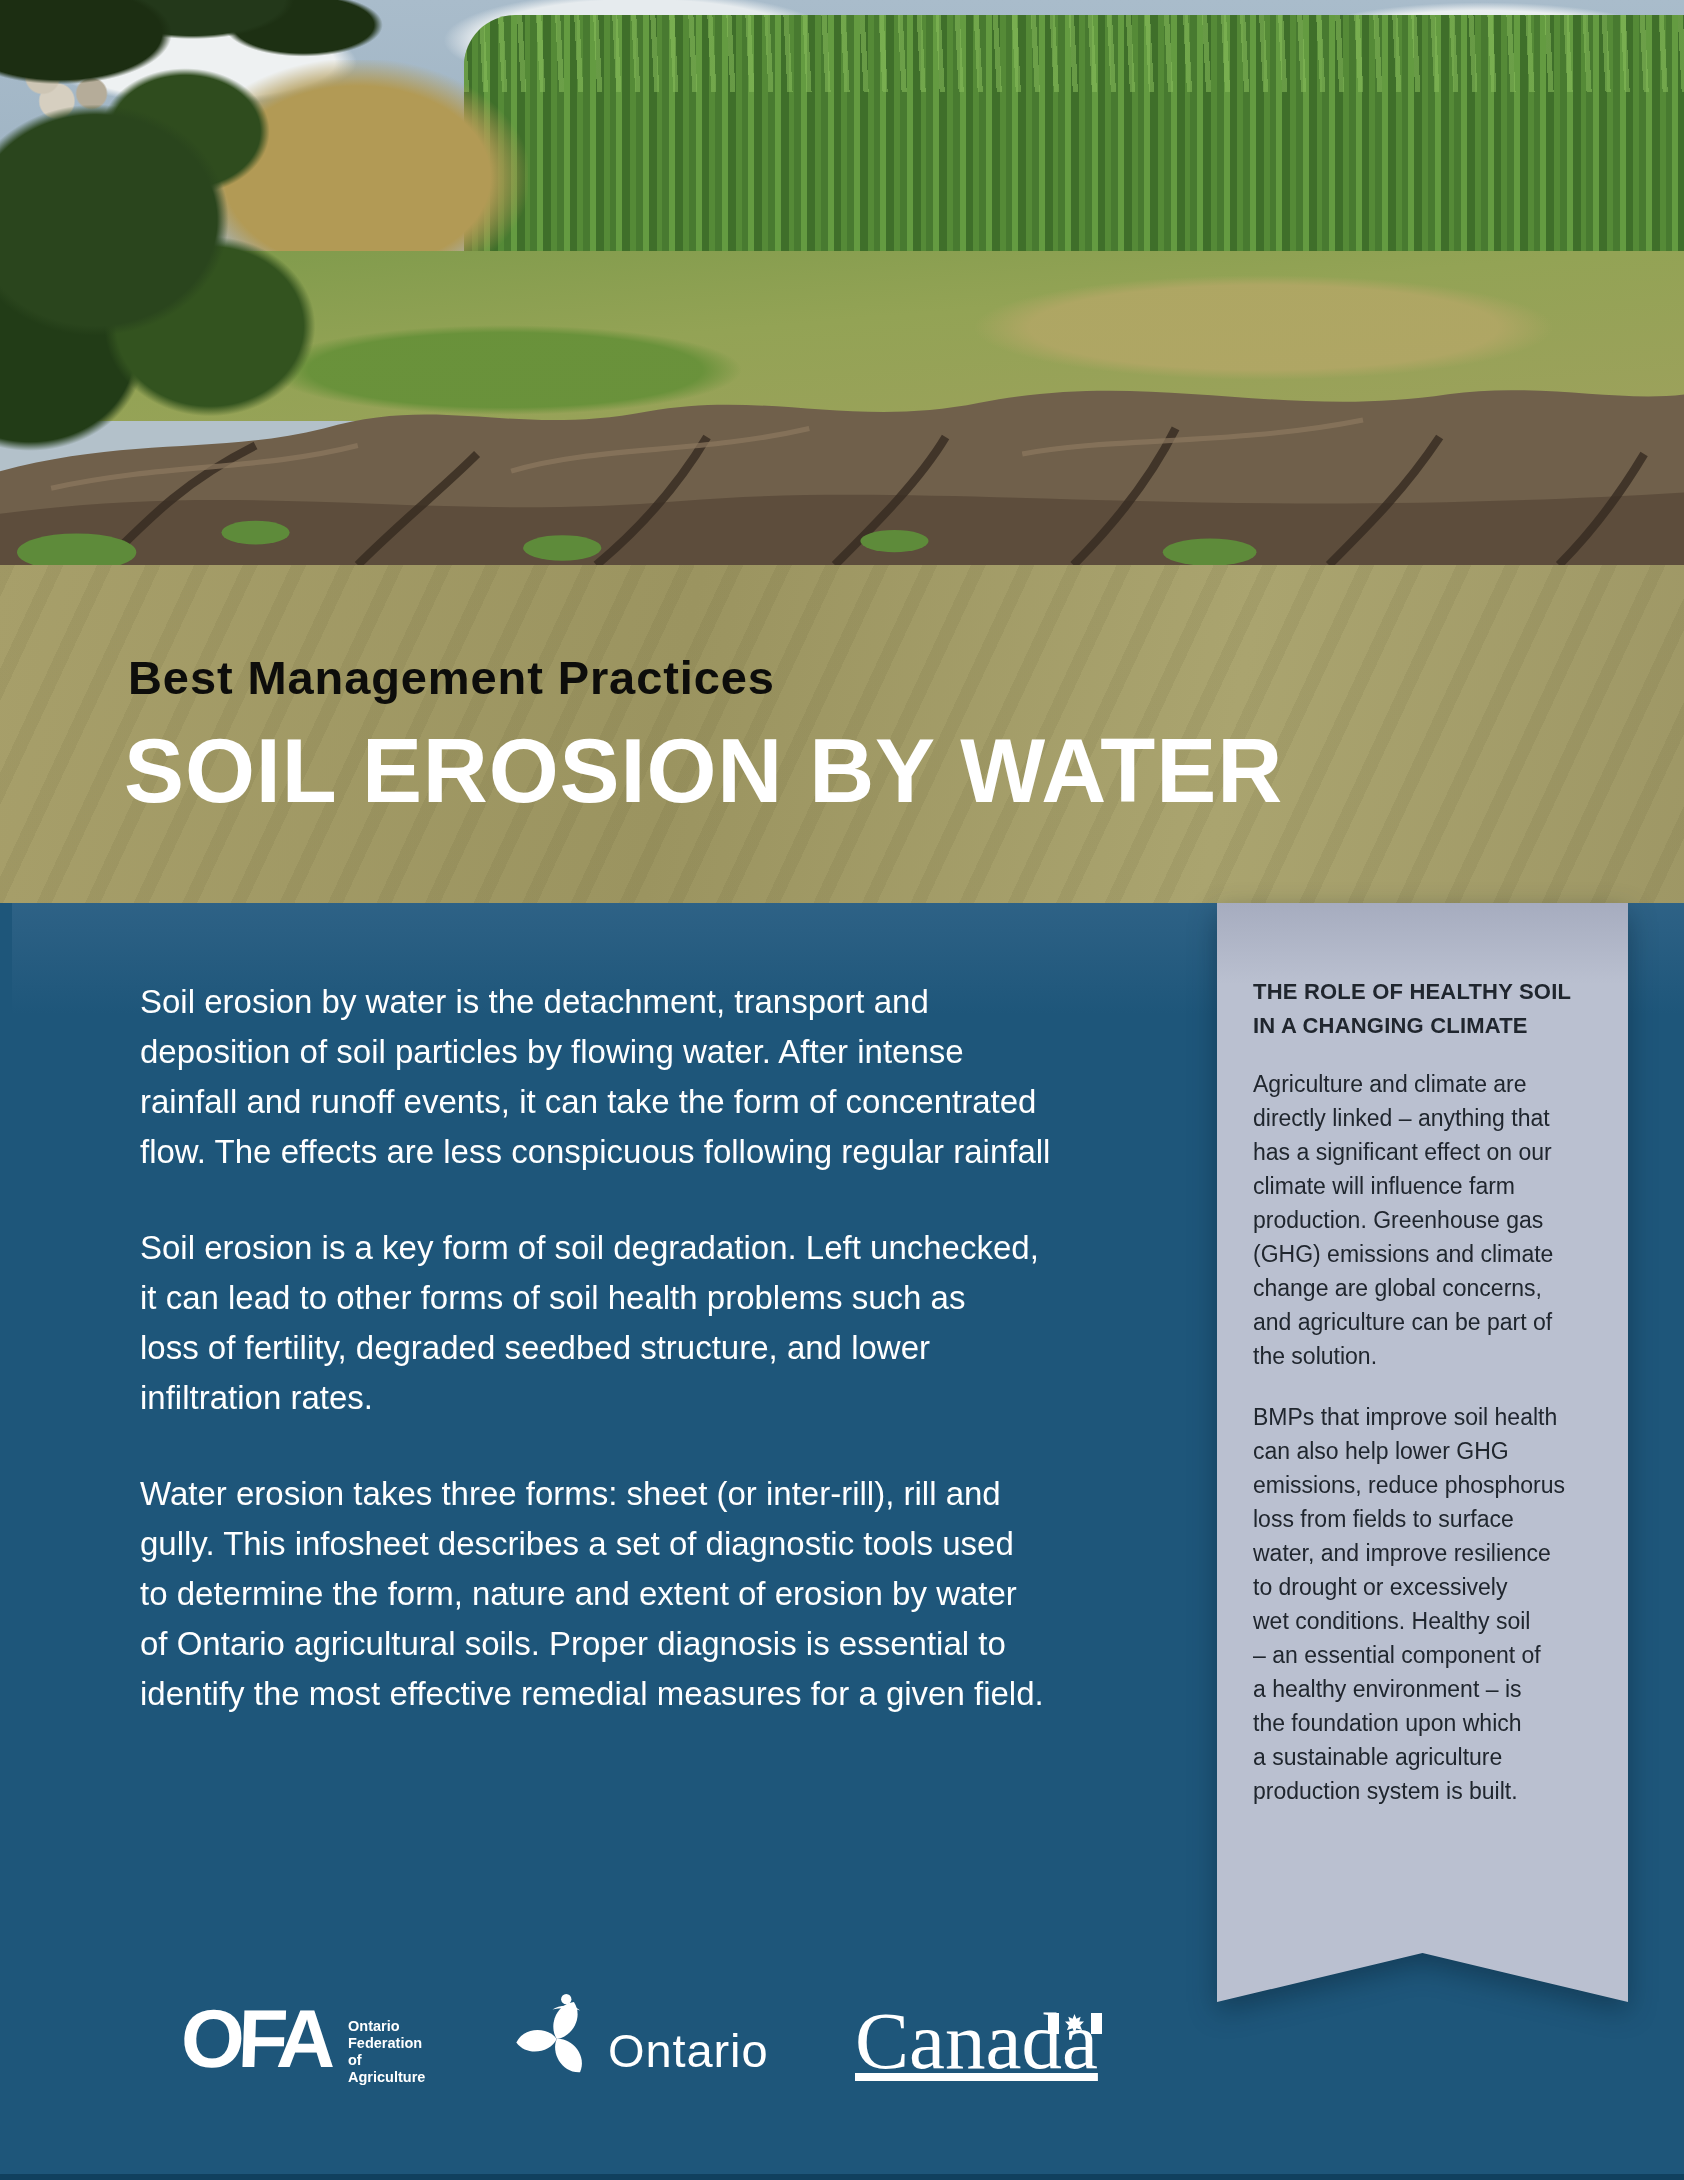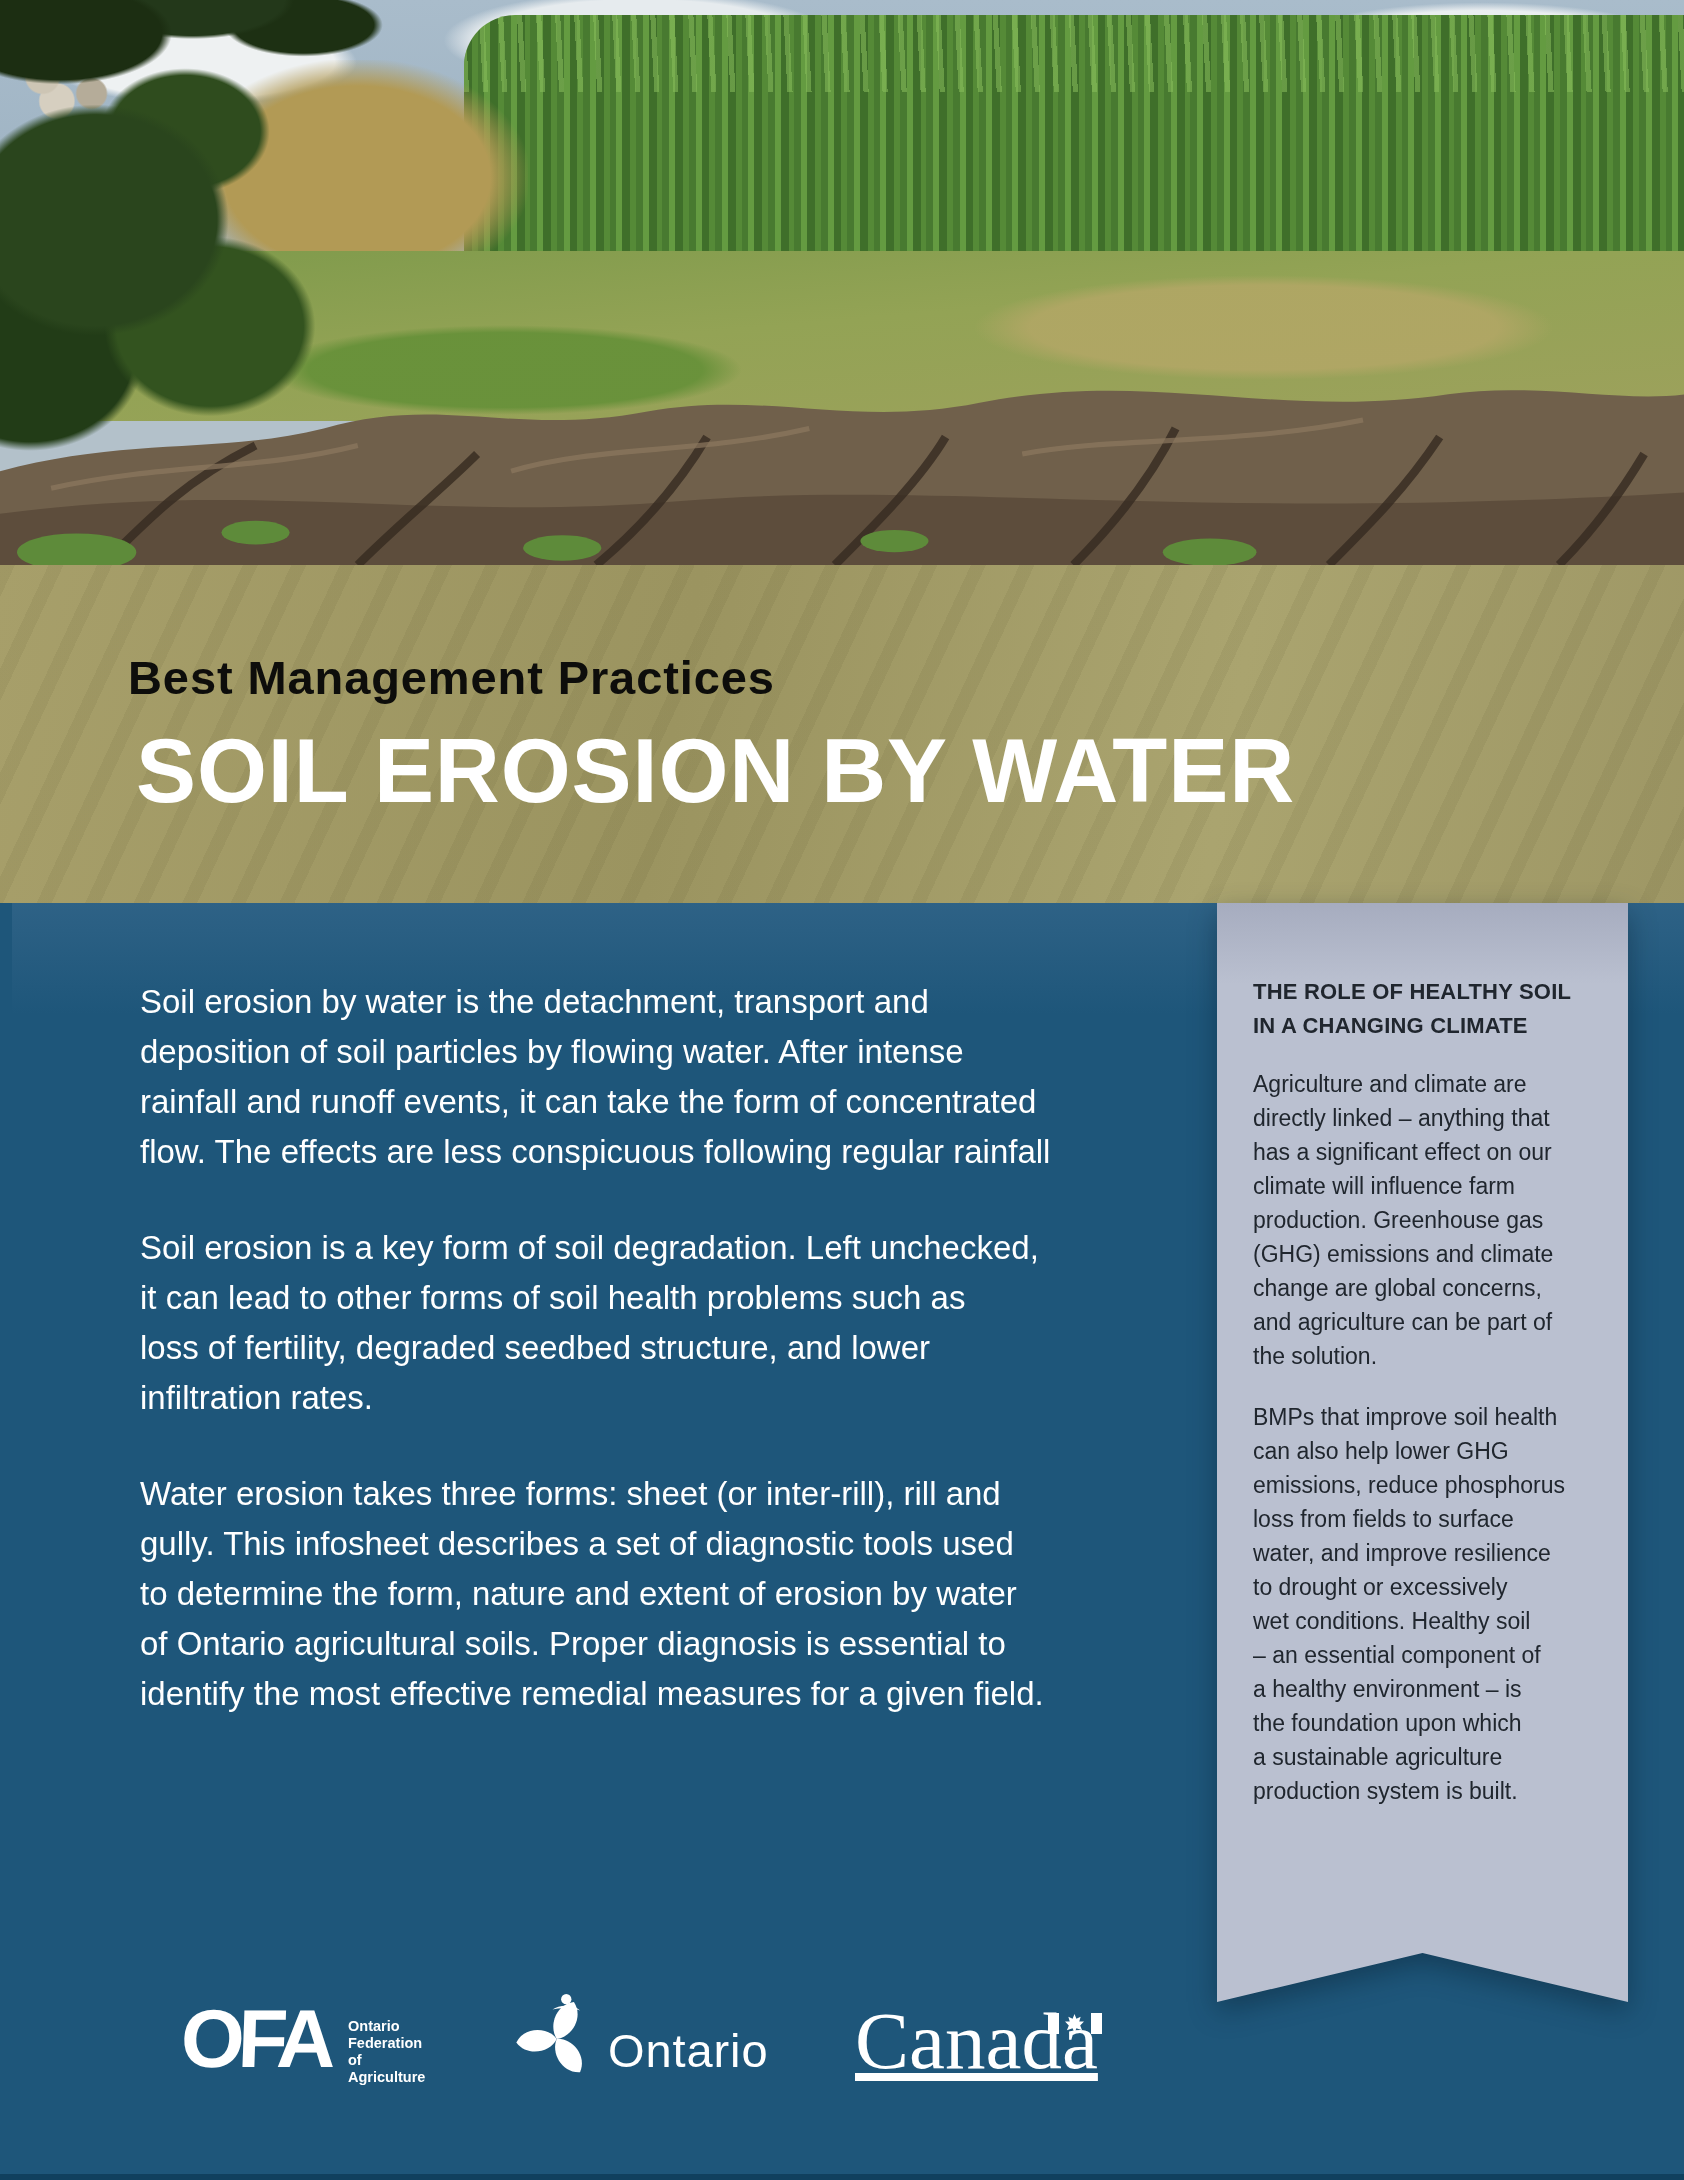--- a/index.html
+++ b/index.html
@@ -53,21 +53,21 @@
   .soil-svg{position:absolute;left:0;bottom:0;width:100%;height:256px;display:block;}
 
   
   .band{position:absolute;left:0;top:565px;width:100%;height:338px;
     background:linear-gradient(100deg,#a79f6a,#9b9460 40%,#aaa46f 72%,#9e9765);}
   .band:after{content:"";position:absolute;inset:0;
     background:repeating-linear-gradient(115deg, rgba(62,57,22,.07) 0 13.6px, rgba(0,0,0,0) 13.6px 44px);}
   .kicker{position:absolute;left:128px;top:85px;z-index:2;
     font-size:47px;font-weight:bold;color:#0d0d0b;letter-spacing:0.9px;}
   .page-title{position:absolute;left:124px;top:155px;z-index:2;
-    font-size:90px;font-weight:bold;color:#ffffff;letter-spacing:0.9px;margin-left:12px;}
+    font-size:90px;font-weight:bold;color:#ffffff;letter-spacing:0.9px;}
 
   
   .content{position:absolute;left:12px;top:903px;width:100%;height:1278px;
     background:linear-gradient(#2e6286,#1e567a 111px);}
   .intro{position:absolute;left:128px;top:74px;width:1073px;color:#fff;
     font-size:33px;line-height:50px;}
   .intro .para{margin:0 0 46px;}
   .intro .para div{white-space:nowrap;}
 
   

